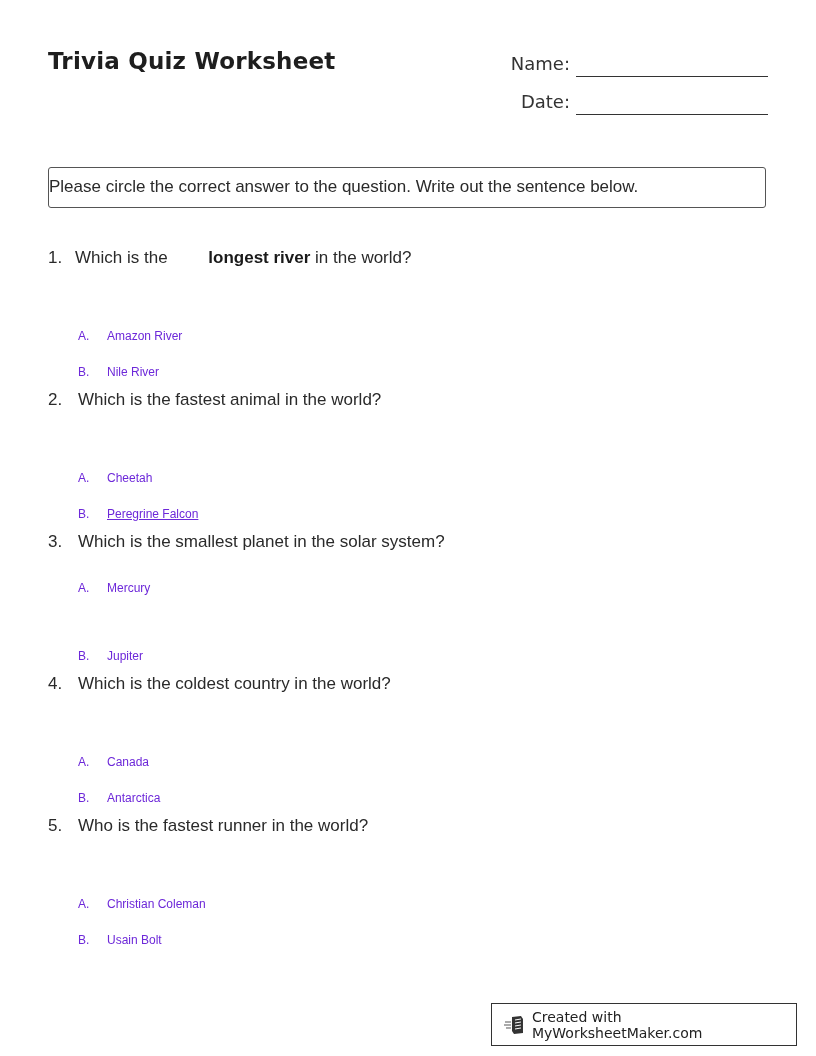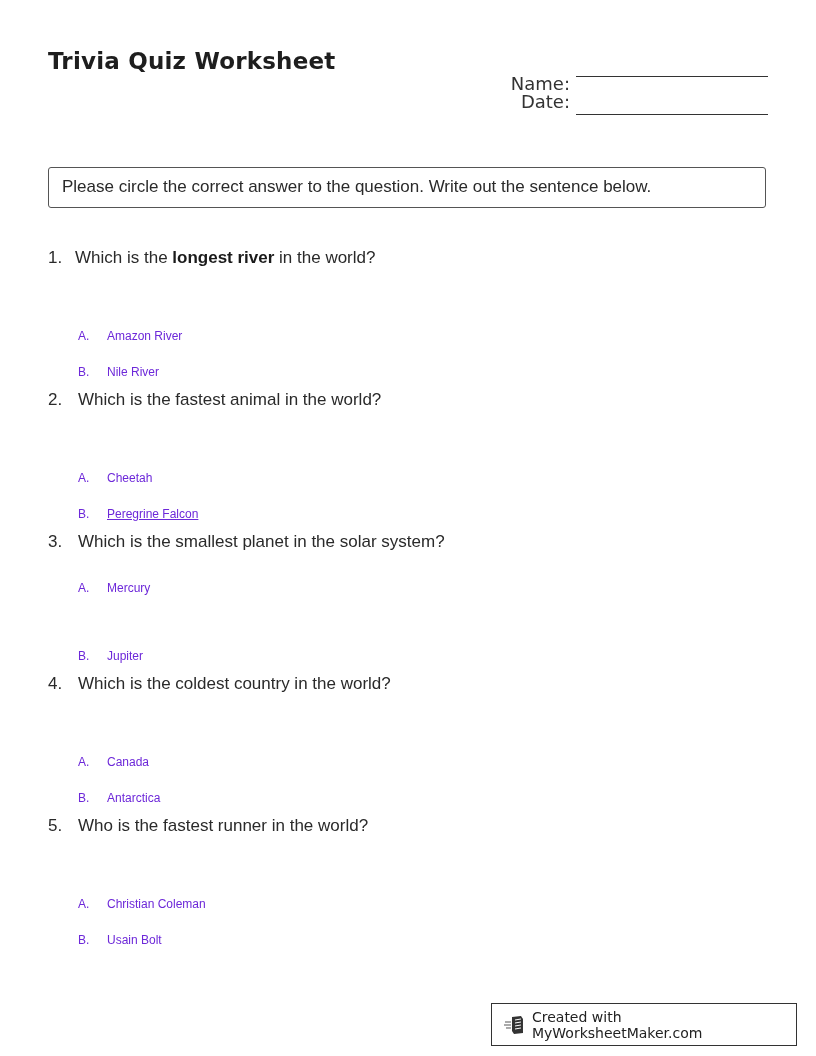--- a/index.html
+++ b/index.html
@@ -2,40 +2,40 @@
 <html><head>
   <meta charset="utf-8">
   <style>
     html, body { margin: 0; padding: 0; background: #ffffff; }
     body { width: 816px; height: 1056px; position: relative; overflow: hidden; color: #222222; font-family: "DejaVu Sans", sans-serif; }
     .title { position: absolute; left: 48px; top: 48px; font-size: 23px; font-weight: bold; color: #1e1e1e; letter-spacing: 0.2px; }
     .field { position: absolute; font-size: 18px; color: #333; }
     .field-label { position: absolute; text-align: right; width: 70px; }
     .field-line { position: absolute; border-bottom: 1.5px solid #333; width: 192px; height: 0; }
     .instructions { position: absolute; left: 48px; top: 167px; width: 718px; height: 41px; border: 1.5px solid #555; border-radius: 3px; box-sizing: border-box; }
-    .instructions span { position: absolute; left: 13px; top: 9px; font-size: 17px; color: #2a2a2a; font-family: "Liberation Sans", sans-serif; }
+    .instructions span { position: absolute; left: 0; top: 9px; font-size: 17px; color: #2a2a2a; font-family: "Liberation Sans", sans-serif; }
     .question { position: absolute; left: 48px; font-size: 17px; color: #2a2a2a; font-family: "Liberation Sans", sans-serif; }
     .qnum { position: absolute; left: 0; width: 20px; }
     .qtext { position: absolute; left: 27px; white-space: nowrap; }
-    .qtext b { font-weight: bold; color: #1a1a1a; }
+    .qtext b { font-weight: bold; color: #1a1a1a; margin-left: 36px; }
     .option { position: absolute; left: 78px; font-size: 12px; color: #6d28d9; font-family: "Liberation Sans", sans-serif; white-space: nowrap; margin-top: 36px; }
     .opt-letter { display: inline-block; width: 29px; }
     .footer { position: absolute; left: 491px; top: 1003px; width: 306px; height: 43px; border: 1.5px solid #333; box-sizing: border-box; display: flex; align-items: center; }
     .footer-icon { margin-left: 12px; width: 22px; height: 20px; }
     .footer-text { margin-left: 6px; font-size: 14px; color: #222; }
   </style>
 </head>
 <body>
 
 <div>
 
   <div class="title">Trivia Quiz Worksheet</div>
 
   <div>
-    <span class="field field-label" style="left:500px; top:53px;margin-top:20px;">Name:</span>
+    <span class="field field-label" style="left:500px; top:53px;">Name:</span>
     <div class="field-line" style="left:576px; top:76px;"></div>
   </div>
   <div>
     <span class="field field-label" style="left:500px; top:91px;">Date:</span>
     <div class="field-line" style="left:576px; top:114px;"></div>
   </div>
 
   <div class="instructions">
     <span>Please circle the correct answer to the question. Write out the sentence below.</span>
   </div>

